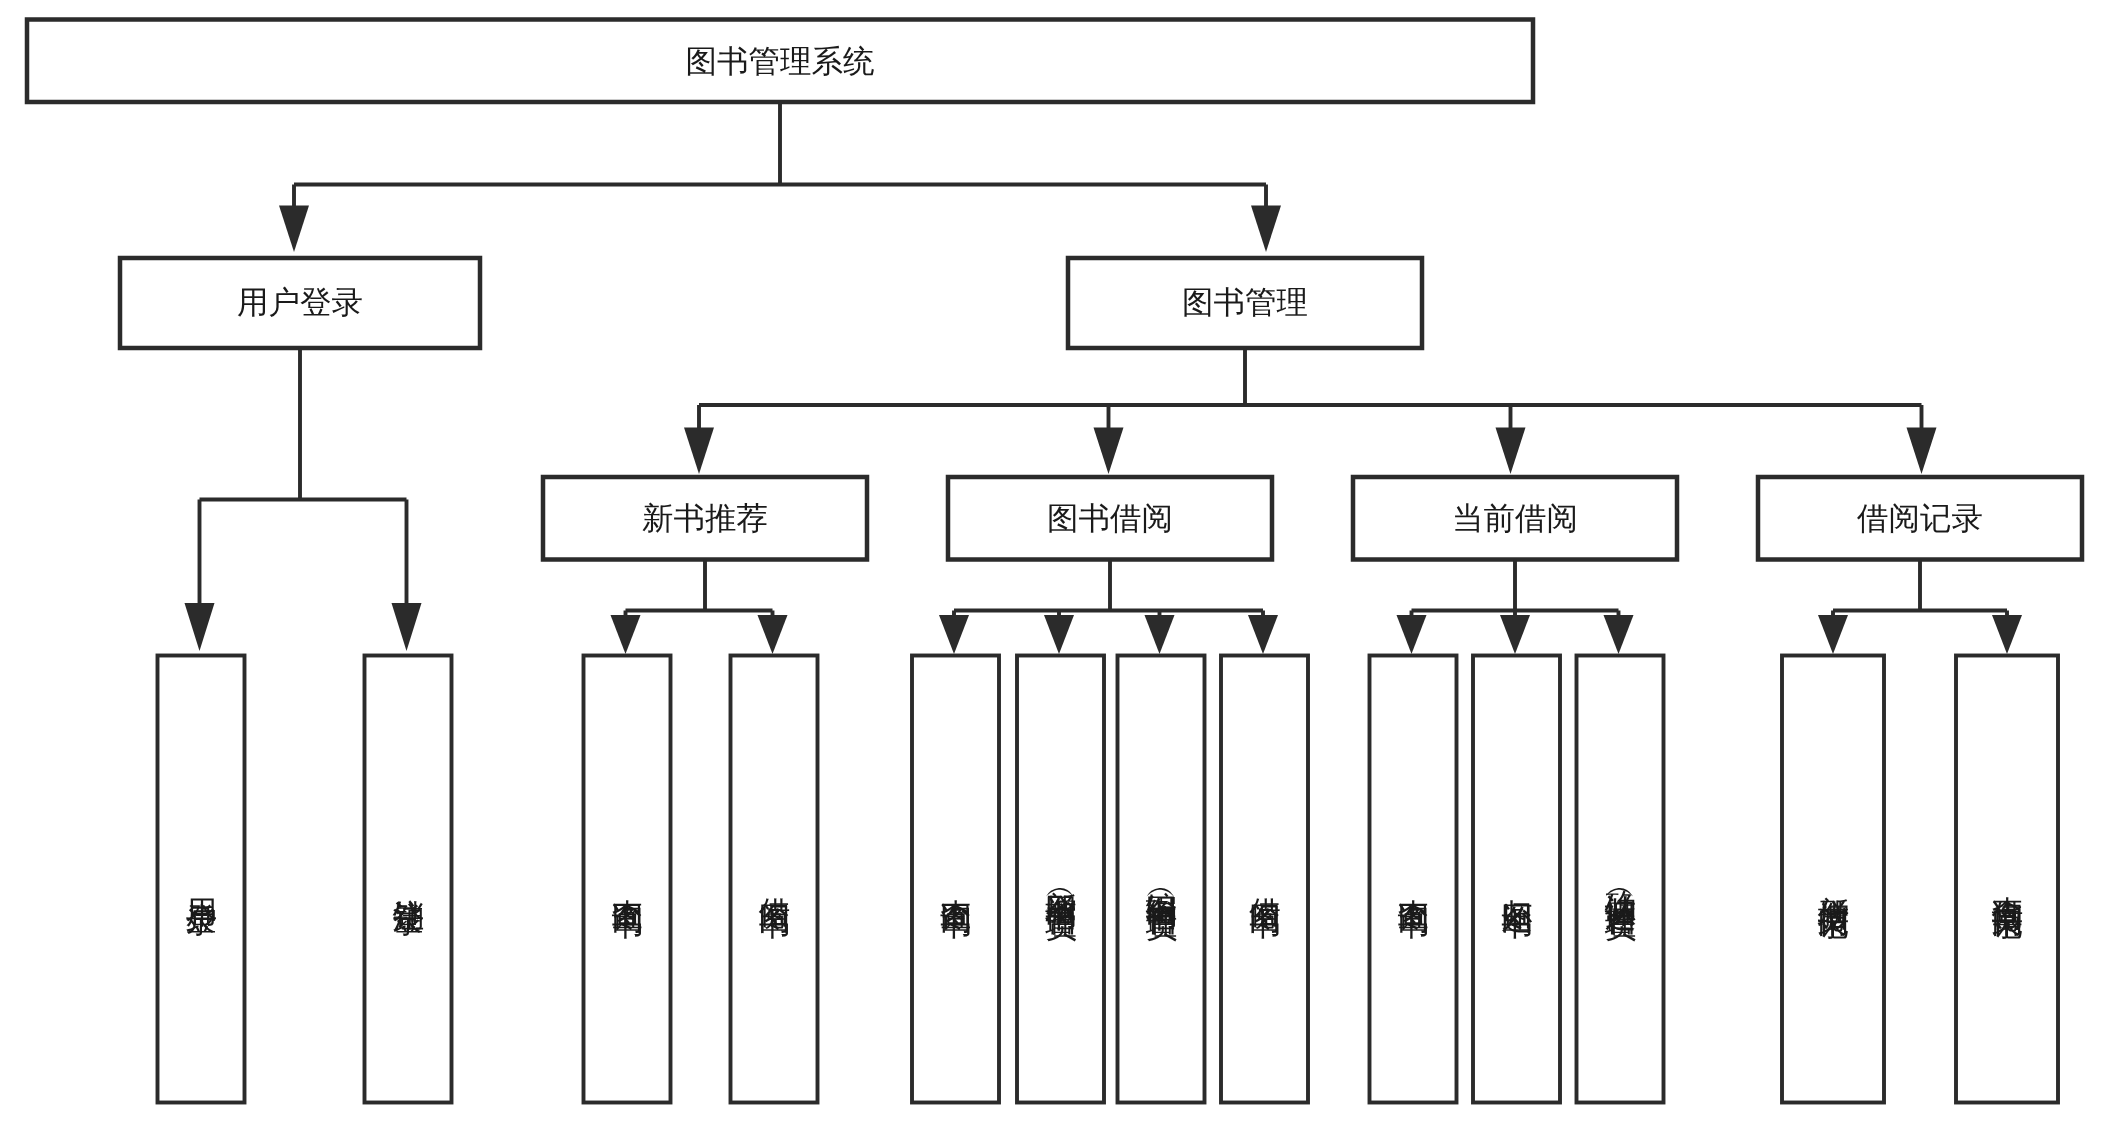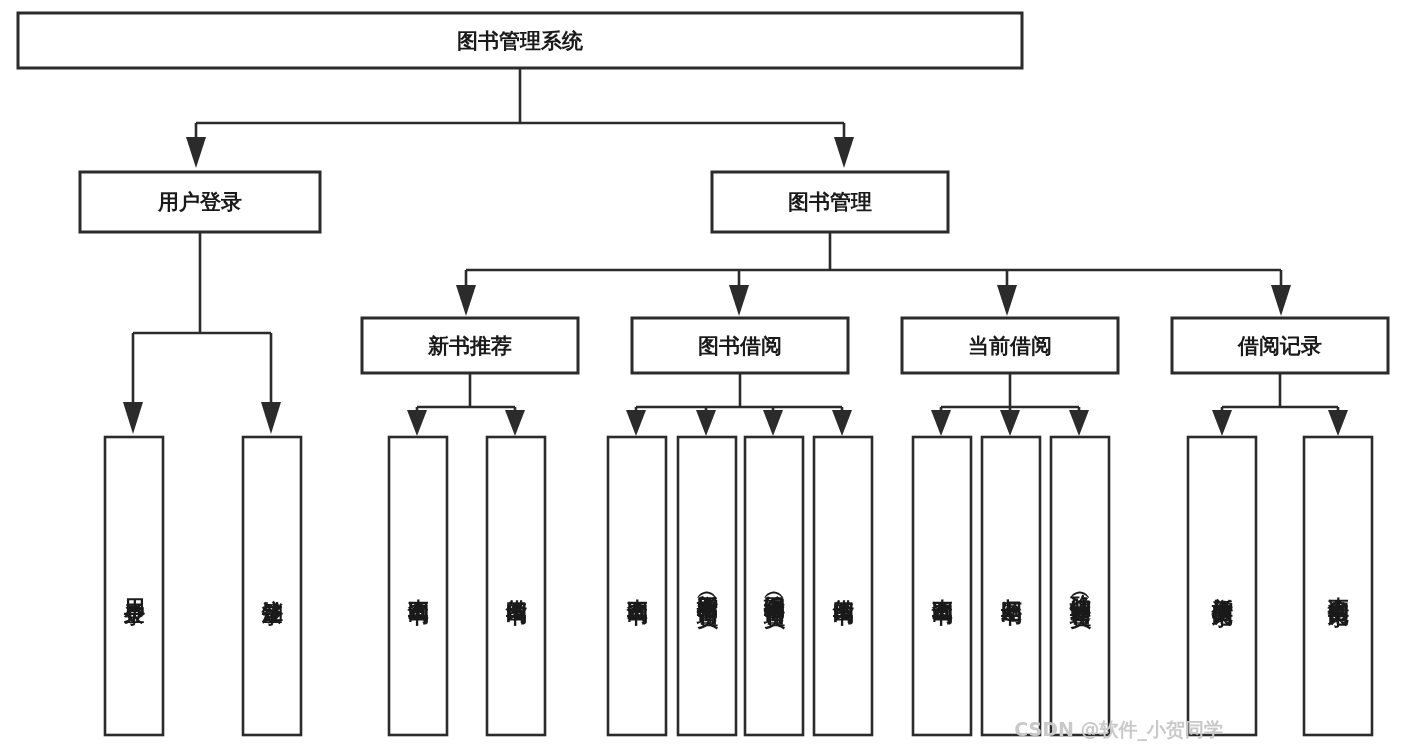--- a/index.html
+++ b/index.html
@@ -12,21 +12,20 @@
     width: 1405px;
     height: 747px;
     overflow: hidden;
     font-family: "DejaVu Sans", "Liberation Sans", sans-serif;
   }
   #diagram-root {
     position: relative;
     width: 1231px;
     height: 747px;
     background: #ffffff;
-    font-weight: bold;
   }
   svg#tree-svg {
     position: absolute;
     left: 0;
     top: 0;
     width: 1405px;
     height: 747px;
     display: block;
   }
   .node-box {
@@ -230,15 +229,14 @@
   <div class="node-label-v" style="left:745px; top:437px; width:58px; height:298px;">编辑图书（管理员）</div>
   <div class="node-label-v" style="left:814px; top:437px; width:58px; height:298px;">借阅图书</div>
 
   <div class="node-label-v" style="left:913px; top:437px; width:58px; height:298px;">查询图书</div>
   <div class="node-label-v" style="left:982px; top:437px; width:58px; height:298px;">归还图书</div>
   <div class="node-label-v" style="left:1051px; top:437px; width:58px; height:298px;">确认归还（管理员）</div>
 
   <div class="node-label-v" style="left:1188px; top:437px; width:68px; height:298px;">新增借阅记录</div>
   <div class="node-label-v" style="left:1304px; top:437px; width:68px; height:298px;">查询借阅记录</div>
 
-  <div class="watermark">CSDN @软件_小贺同学</div>
 
 </div>
 
 </body></html>

